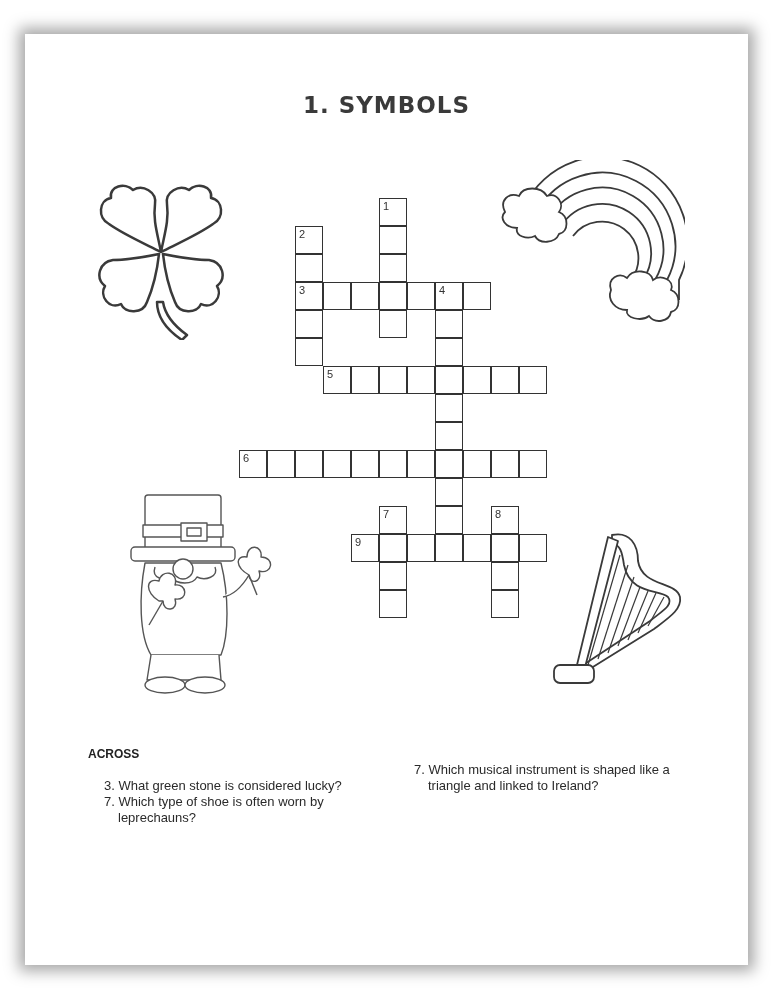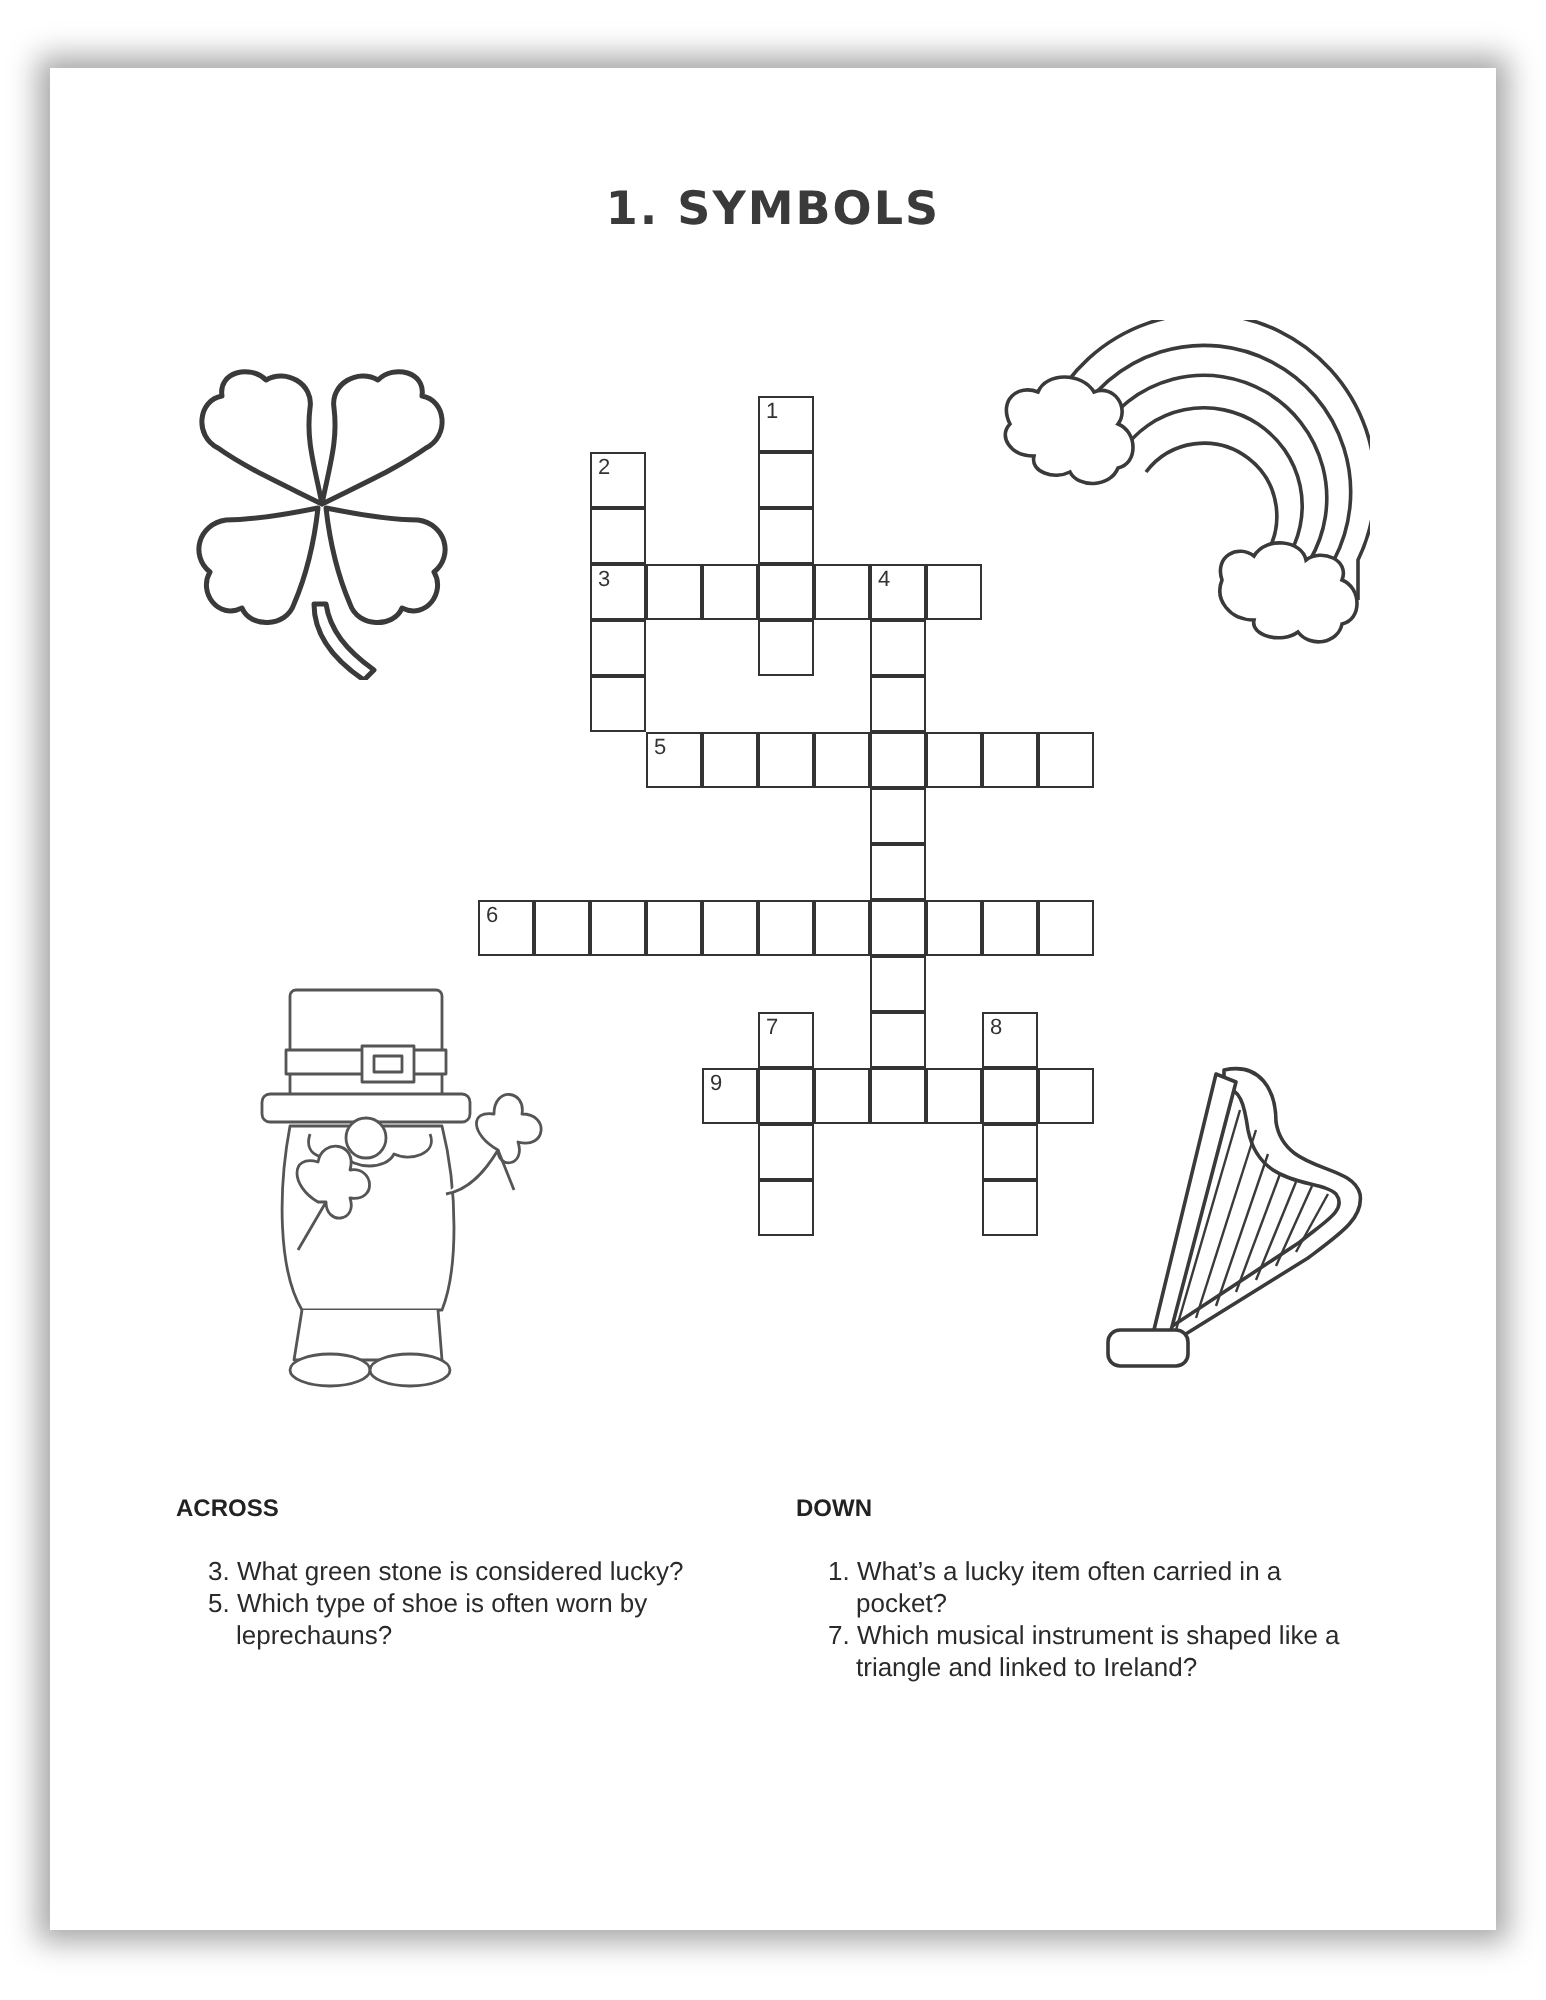--- a/index.html
+++ b/index.html
@@ -155,23 +155,21 @@
     </div>
     <div class="cell" style="left: 168px; top: 336px;"></div>
     <div class="cell" style="left: 224px; top: 336px;"></div>
     <div class="cell" style="left: 280px; top: 336px;"></div>
   </div>
 
 <div class="clues" style="left:88px;width:290px">
   <h3>ACROSS</h3>
   <ol>
     <li>3. What green stone is considered lucky?</li>
-    <li>5. Which type of shoe is often worn by leprechauns?</li>
+    <li>7. Which type of shoe is often worn by leprechauns?</li>
   </ol>
 </div>
 
 <div class="clues" style="left:398px;width:295px">
-  <h3>DOWN</h3>
   <ol>
-    <li>1. What’s a lucky item often carried in a pocket?</li>
     <li>7. Which musical instrument is shaped like a triangle and linked to Ireland?</li>
   </ol>
 </div>
 
 </body></html>

